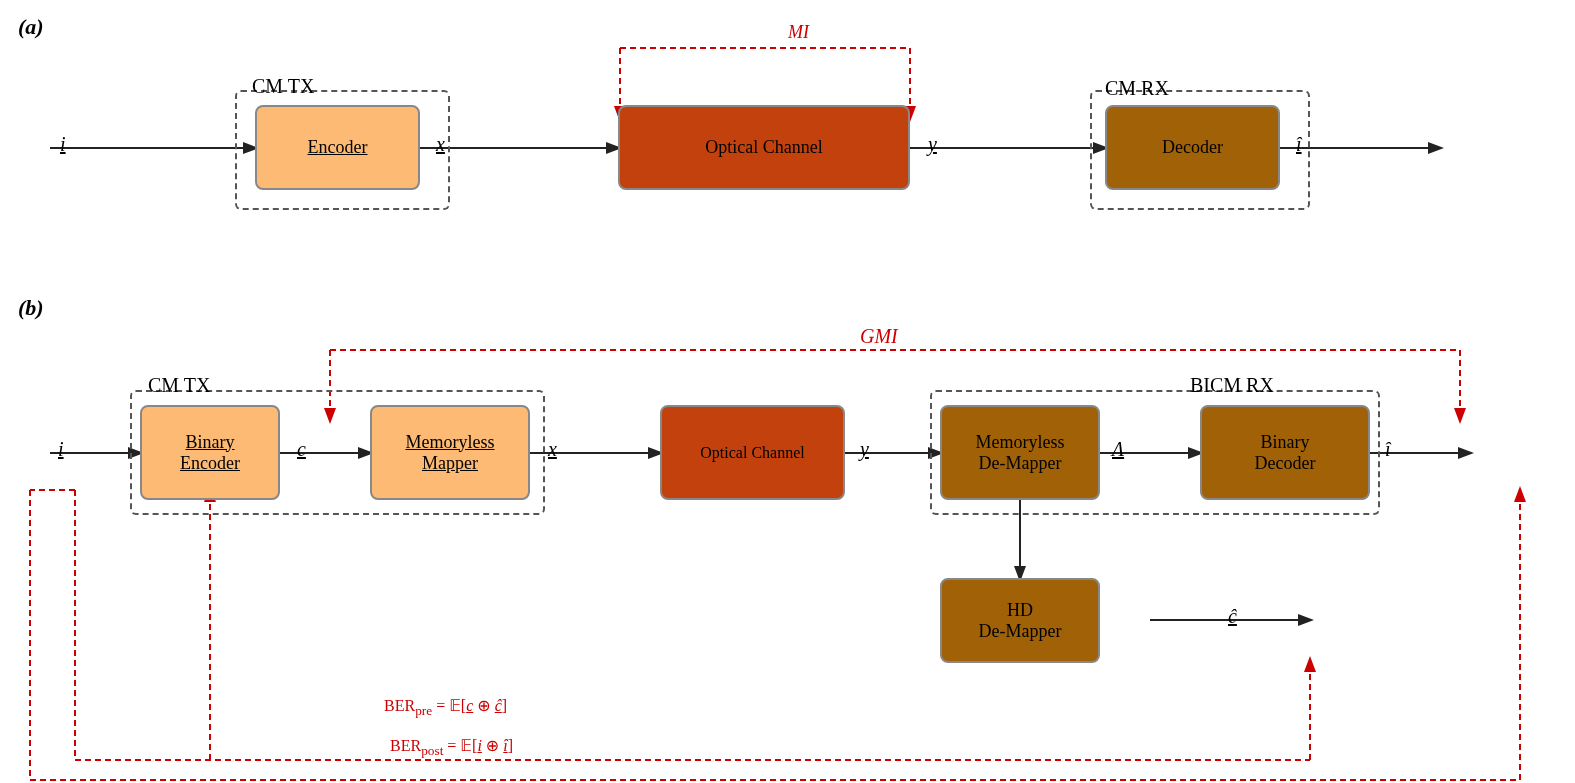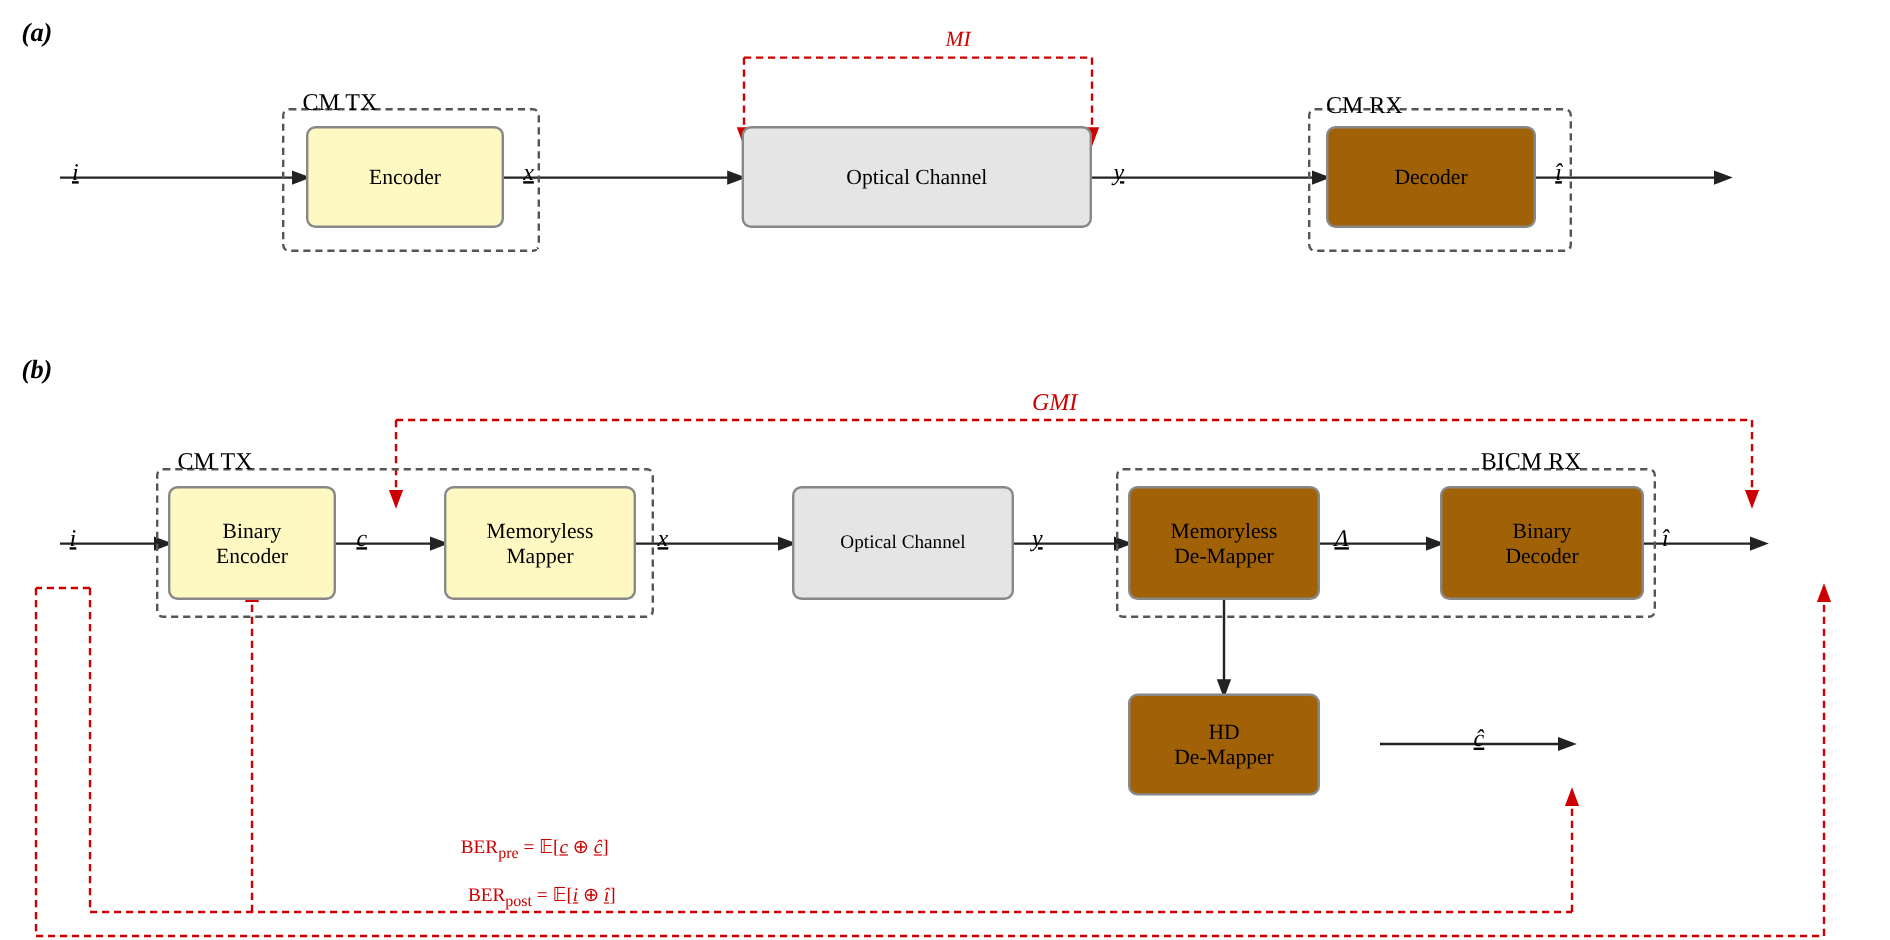--- a/index.html
+++ b/index.html
@@ -28,29 +28,30 @@
       position: absolute;
       border-radius: 8px;
       display: flex;
       align-items: center;
       justify-content: center;
       text-align: center;
       font-size: 18px;
       border: 2px solid #555;
     }
     .box-yellow {
-      background: #fef9c3;
+      background: #fdba74;
       border-color: #888;
+      text-decoration: underline;
     }
     .box-green {
       background: #a16207;
       border-color: #888;
     }
     .box-gray {
-      background: #e5e5e5;
+      background: #c2410c;
       border-color: #888;
     }
     
     .dashed-box {
       position: absolute;
       border: 2px dashed #555;
       border-radius: 6px;
     }
     
     .label {
@@ -183,21 +184,21 @@
   <div class="label label-italic" style="left:1296px; top:133px;"><span style="text-decoration:underline">î</span></div>
 
   <div class="panel-label" style="left:18px; top:295px;">(b)</div>
 
   <div class="label label-red label-bold" style="left:860px; top:325px; font-size:20px; font-style:italic;">GMI</div>
 
   <div class="dashed-box" style="left:130px; top:390px; width:415px; height:125px;"></div>
   <div class="label" style="left:148px; top:374px;">CM TX</div>
 
   <div class="dashed-box" style="left:930px; top:390px; width:450px; height:125px;"></div>
-  <div class="label" style="left:1190px; top:374px;margin-left:44px;">BICM RX</div>
+  <div class="label" style="left:1190px; top:374px;">BICM RX</div>
 
   <div class="box box-yellow" style="left:140px; top:405px; width:140px; height:95px;">
     <span style="white-space:pre-line">Binary
 Encoder</span>
   </div>
 
   <div class="box box-yellow" style="left:370px; top:405px; width:160px; height:95px;">
     <span style="white-space:pre-line">Memoryless
 Mapper</span>
   </div>

